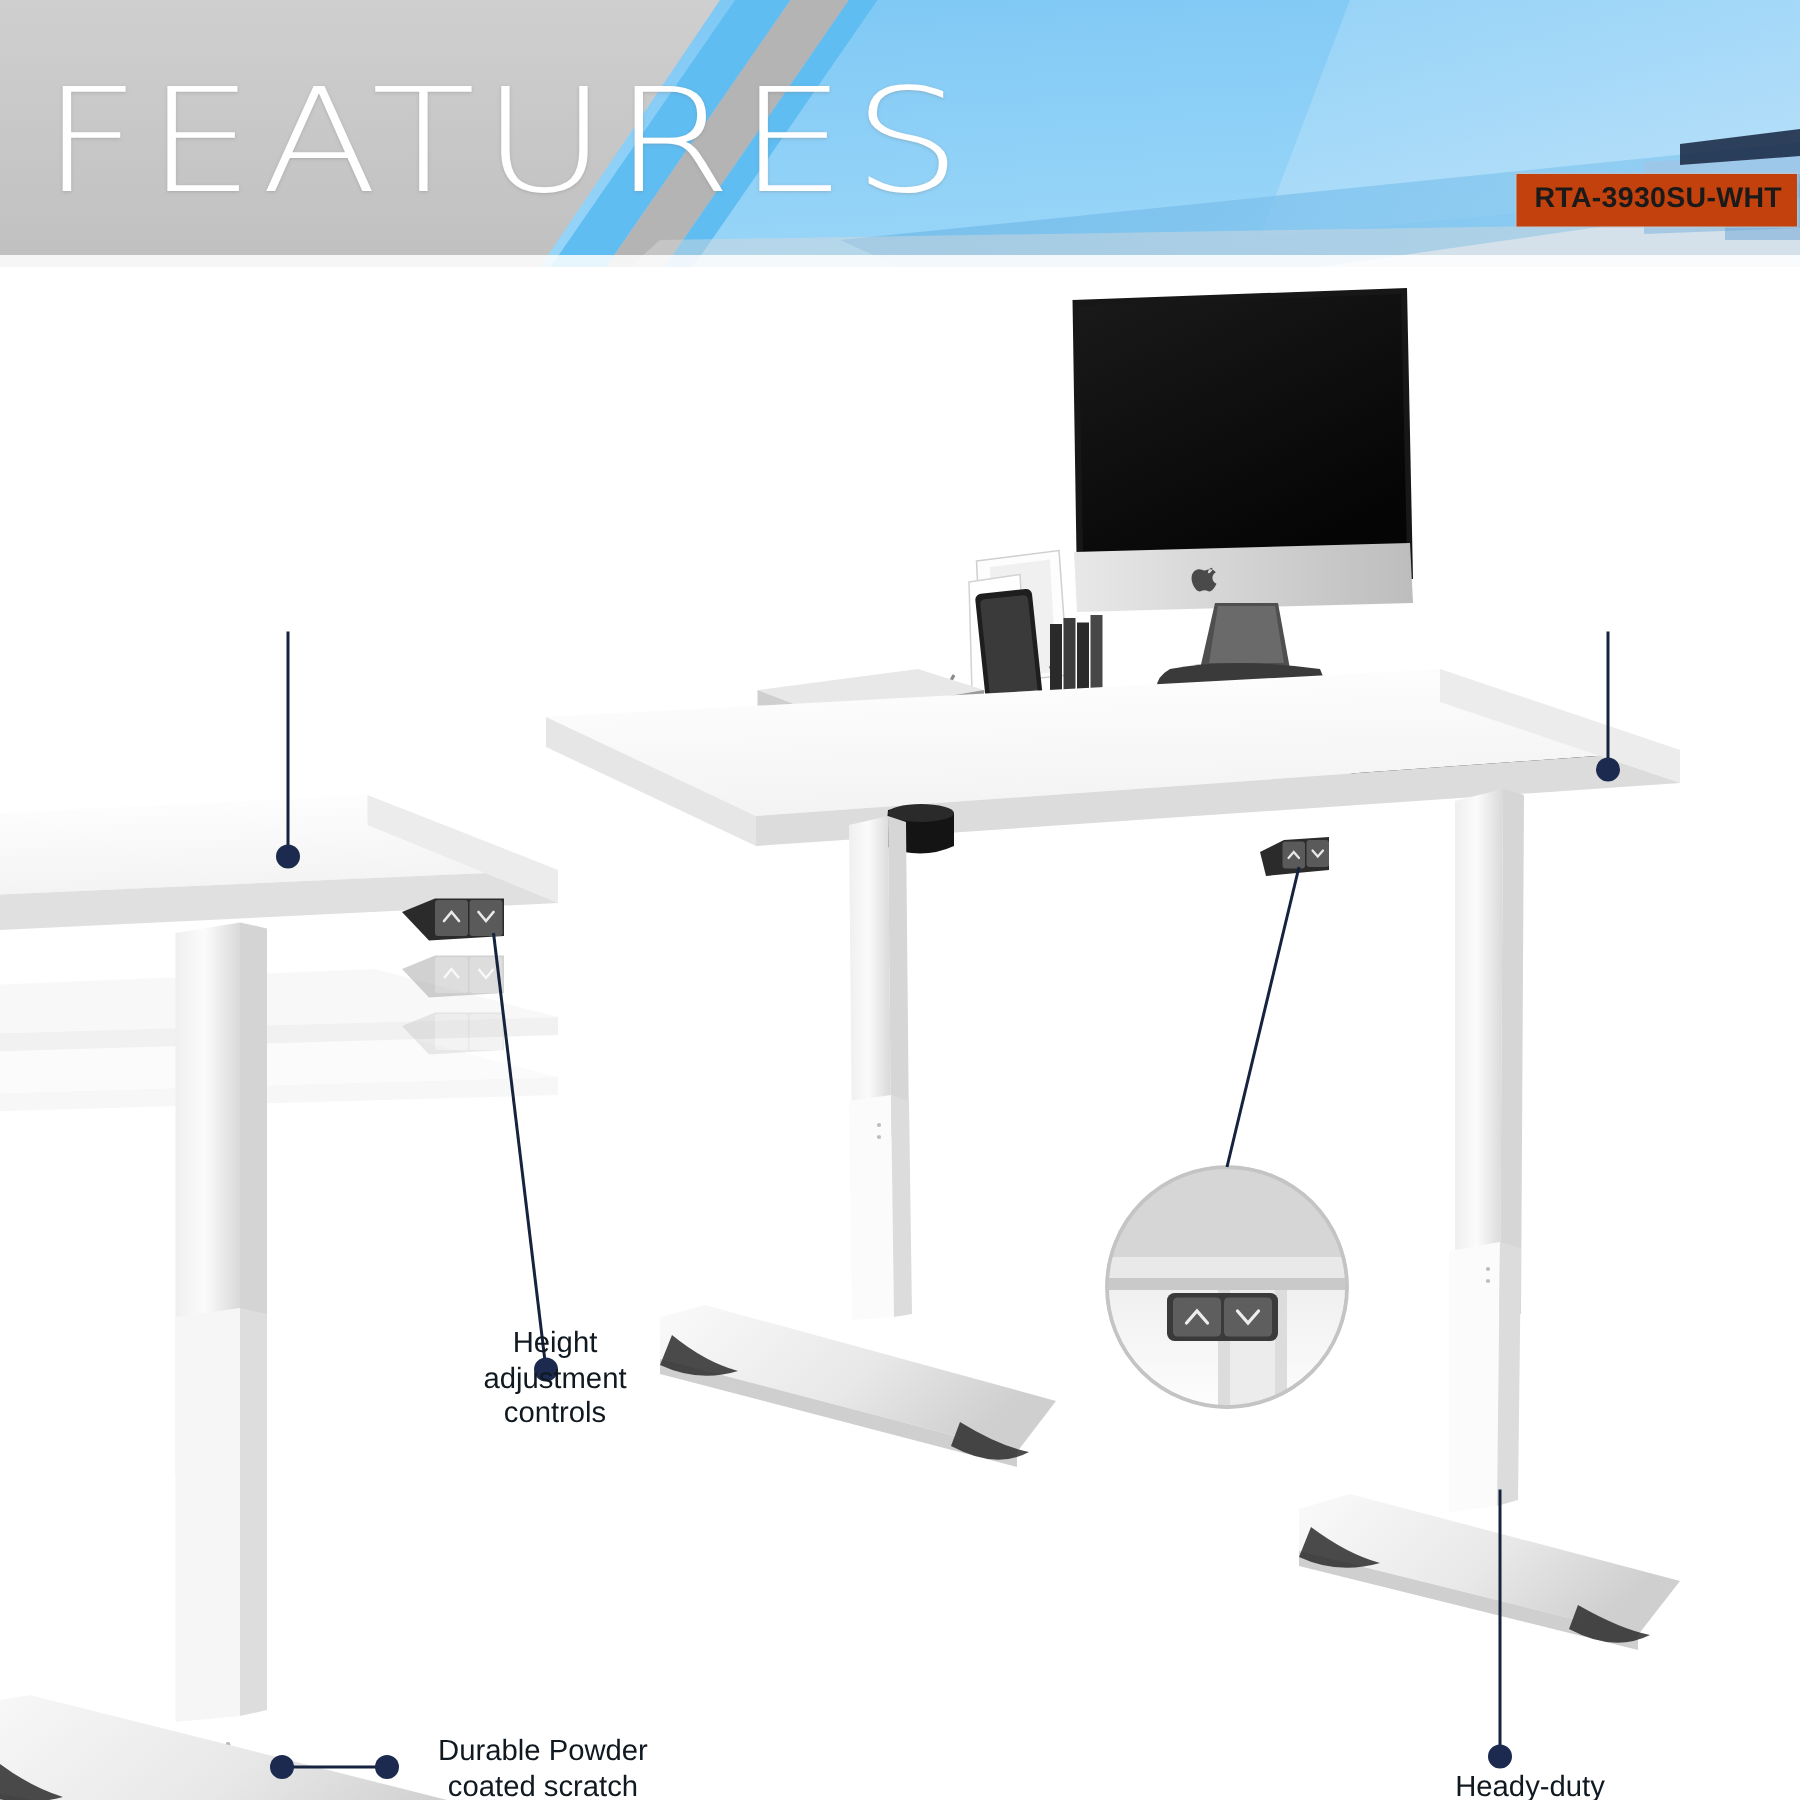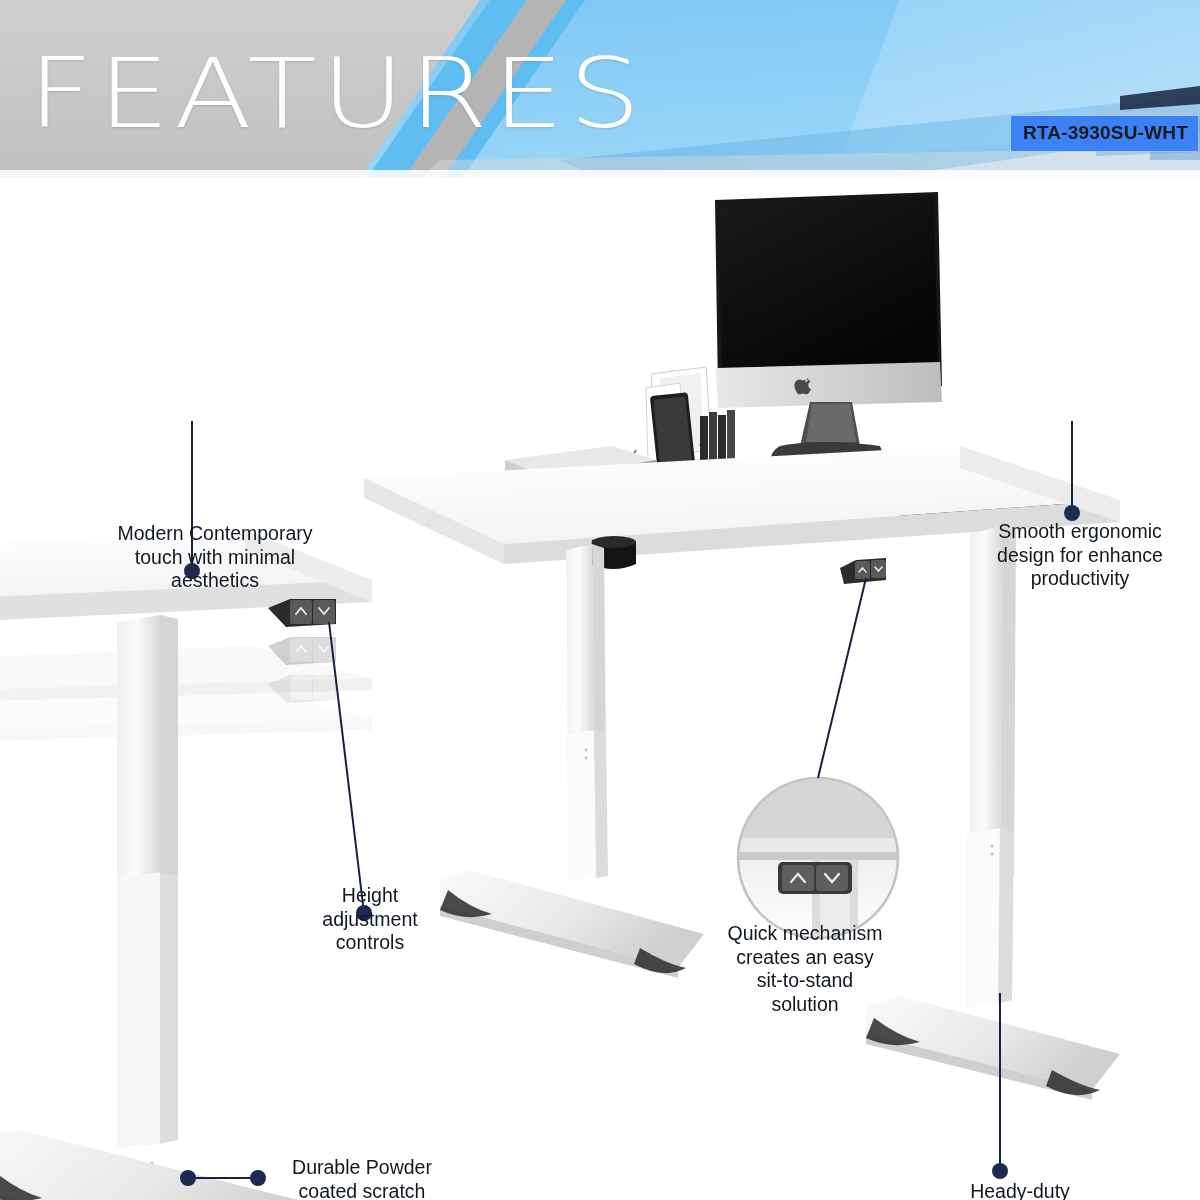--- a/index.html
+++ b/index.html
@@ -13,21 +13,21 @@
       position:absolute;left:28px;top:46px;
       font-size:96px;line-height:96px;letter-spacing:4px;
       color:#ffffff;font-weight:300;
       font-family:"DejaVu Sans","Liberation Sans",sans-serif;
       transform:scaleX(1.18);transform-origin:left top;
       text-shadow:0 1px 2px rgba(120,120,120,.35);
       white-space:nowrap;user-select:none;
   }
   #model-badge{
       position:absolute;right:2px;top:116px;
-      background:#3b82f6;
+      background:#c2410c;
       padding:6px 10px 7px 12px;
       font-size:19px;font-weight:700;color:#1a1a1a;
       letter-spacing:.2px;white-space:nowrap;
       box-shadow:0 0 0 1px rgba(200,200,200,.5);
   }
 
   
   #stage{position:absolute;left:0;top:178px;width:1200px;height:1022px;background:#fff;}
   #scene{position:absolute;left:0;top:0;}
 
@@ -341,32 +341,22 @@
     <g fill="#1b2a4e">
       <circle cx="192" cy="393" r="8"></circle>
       <circle cx="364" cy="735" r="8"></circle>
       <circle cx="188" cy="1000" r="8"></circle>
       <circle cx="258" cy="1000" r="8"></circle>
       <circle cx="1072" cy="335" r="8"></circle>
       <circle cx="1000" cy="993" r="8"></circle>
     </g>
   </svg>
 
-  <div class="callout" id="c-modern">Modern Contemporary
-touch with minimal
-aesthetics</div>
   <div class="callout" id="c-height">Height
 adjustment
 controls</div>
   <div class="callout" id="c-durable">Durable Powder
 coated scratch
 resistant finish</div>
-  <div class="callout" id="c-quick">Quick mechanism
-creates an easy
-sit-to-stand
-solution</div>
-  <div class="callout" id="c-smooth">Smooth ergonomic
-design for enhance
-productivity</div>
   <div class="callout" id="c-heavy">Heady-duty
 frame with
 T-style legs</div>
 </div>
 
 </body></html>

